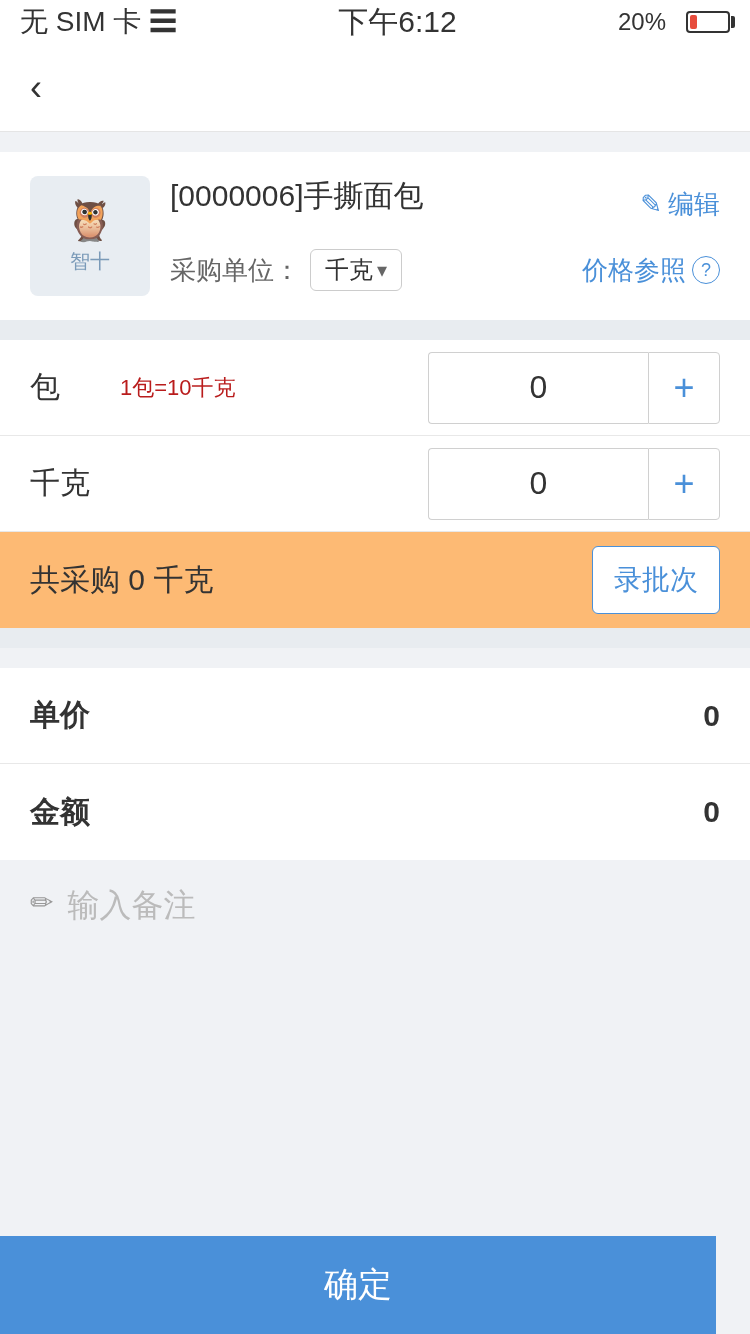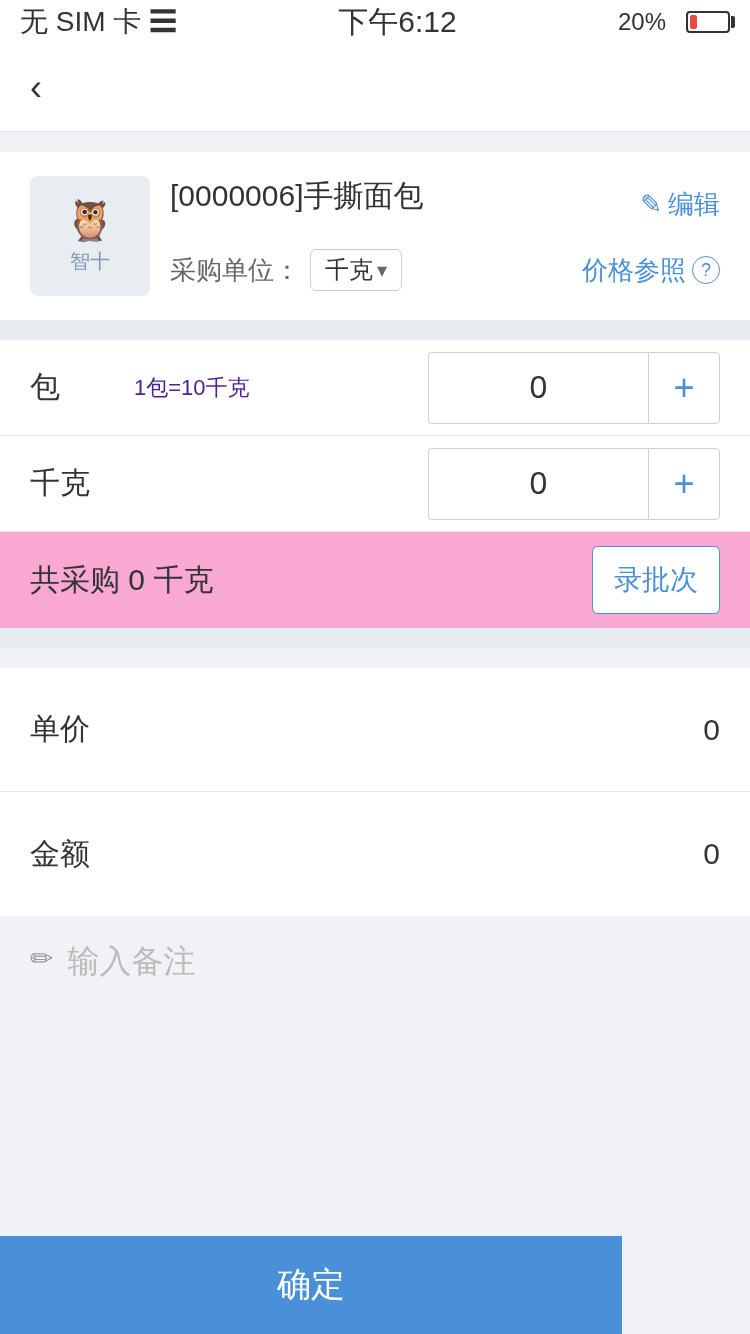--- a/index.html
+++ b/index.html
@@ -172,22 +172,22 @@
       height: 96px;
       border-bottom: 1px solid #e8e8e8;
     }
     .form-label {
       font-size: 30px;
       color: #333;
       min-width: 80px;
     }
     .form-sublabel {
       font-size: 22px;
-      color: #4c1d95;
-      margin-left: 24px;
+      color: #b91c1c;
+      margin-left: 10px;
     }
     .form-input-wrap {
       margin-left: auto;
       display: flex;
       align-items: center;
       gap: 0;
     }
     .form-input {
       width: 220px;
       height: 72px;
@@ -213,21 +213,21 @@
       color: #4a90d9;
       cursor: pointer;
     }
 
     
     .summary-row {
       display: flex;
       align-items: center;
       padding: 0 30px;
       height: 96px;
-      background: #f9a8d4;
+      background: #fdba74;
       gap: 12px;
     }
     .summary-text {
       font-size: 30px;
       color: #333;
     }
     .record-btn {
       margin-left: auto;
       border: 1px solid #4a90d9;
       border-radius: 6px;
@@ -240,22 +240,23 @@
 
     
     .info-section {
       background: #fff;
       margin-top: 20px;
     }
     .info-row {
       display: flex;
       align-items: center;
       padding: 0 30px;
-      height: 124px;
+      height: 96px;
       border-bottom: 1px solid #e8e8e8;
+      font-weight: bold;
     }
     .info-row:last-child { border-bottom: none; }
     .info-label {
       font-size: 30px;
       color: #333;
     }
     .info-value {
       margin-left: auto;
       font-size: 30px;
       color: #333;
@@ -285,21 +286,21 @@
     .main-content {
       background: #f0f2f5;
       min-height: 300px;
     }
 
     
     .confirm-bar {
       position: fixed;
       bottom: 0;
       left: 0;
-      width: 622px;
+      width: 716px;
       height: 98px;
       background: #4a90d9;
       display: flex;
       align-items: center;
       justify-content: center;
       cursor: pointer;
     }
     .confirm-text {
       font-size: 34px;
       color: #fff;

